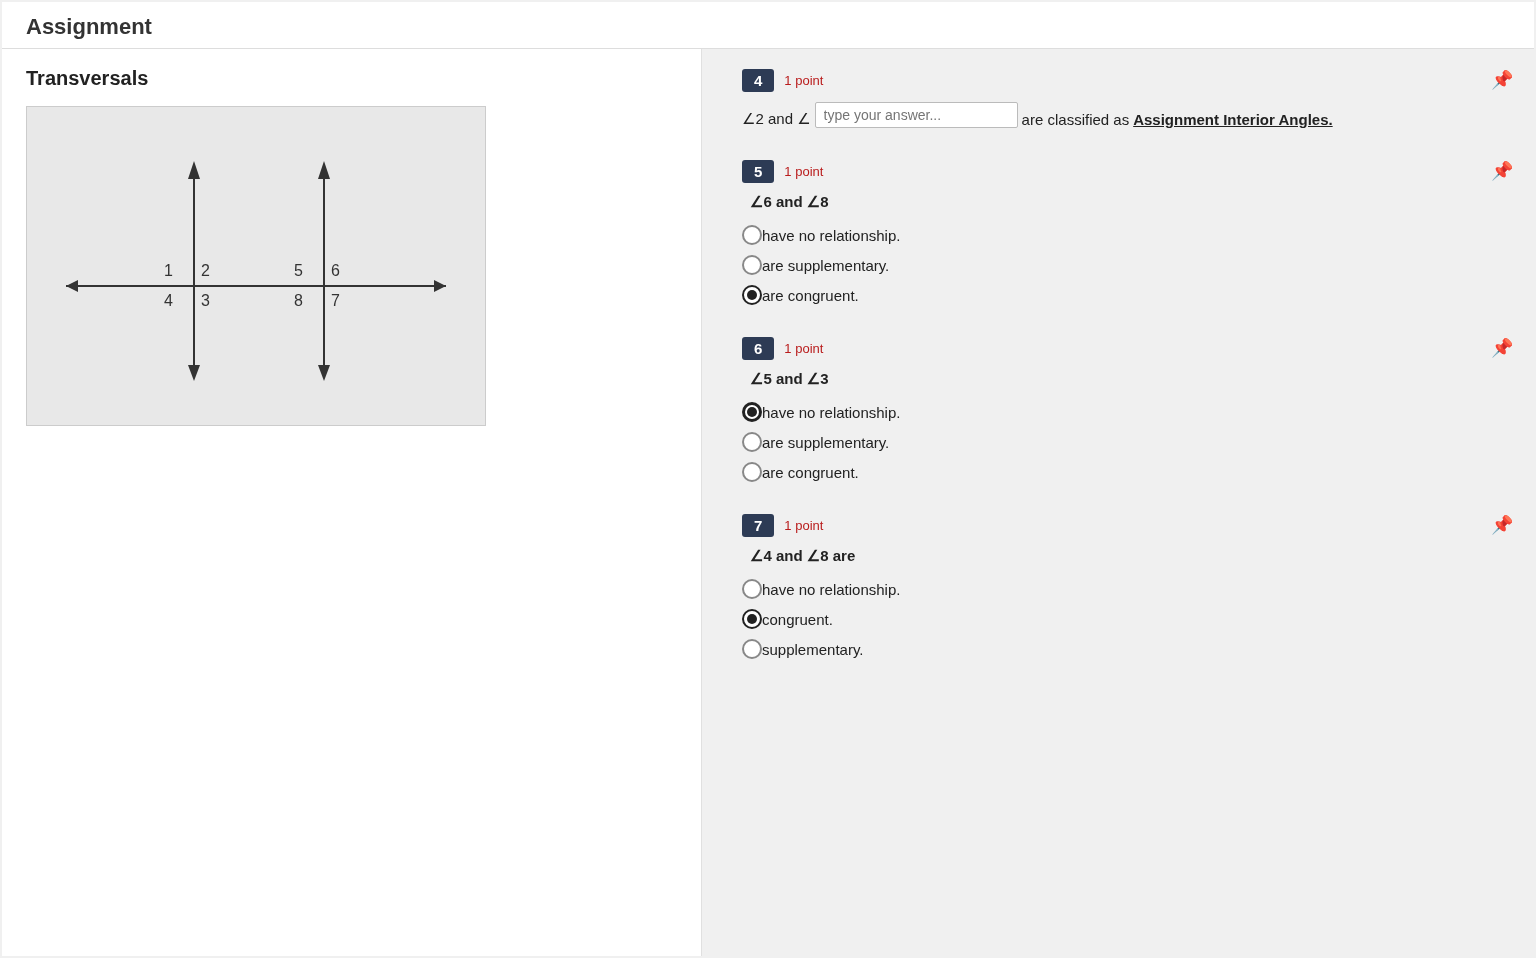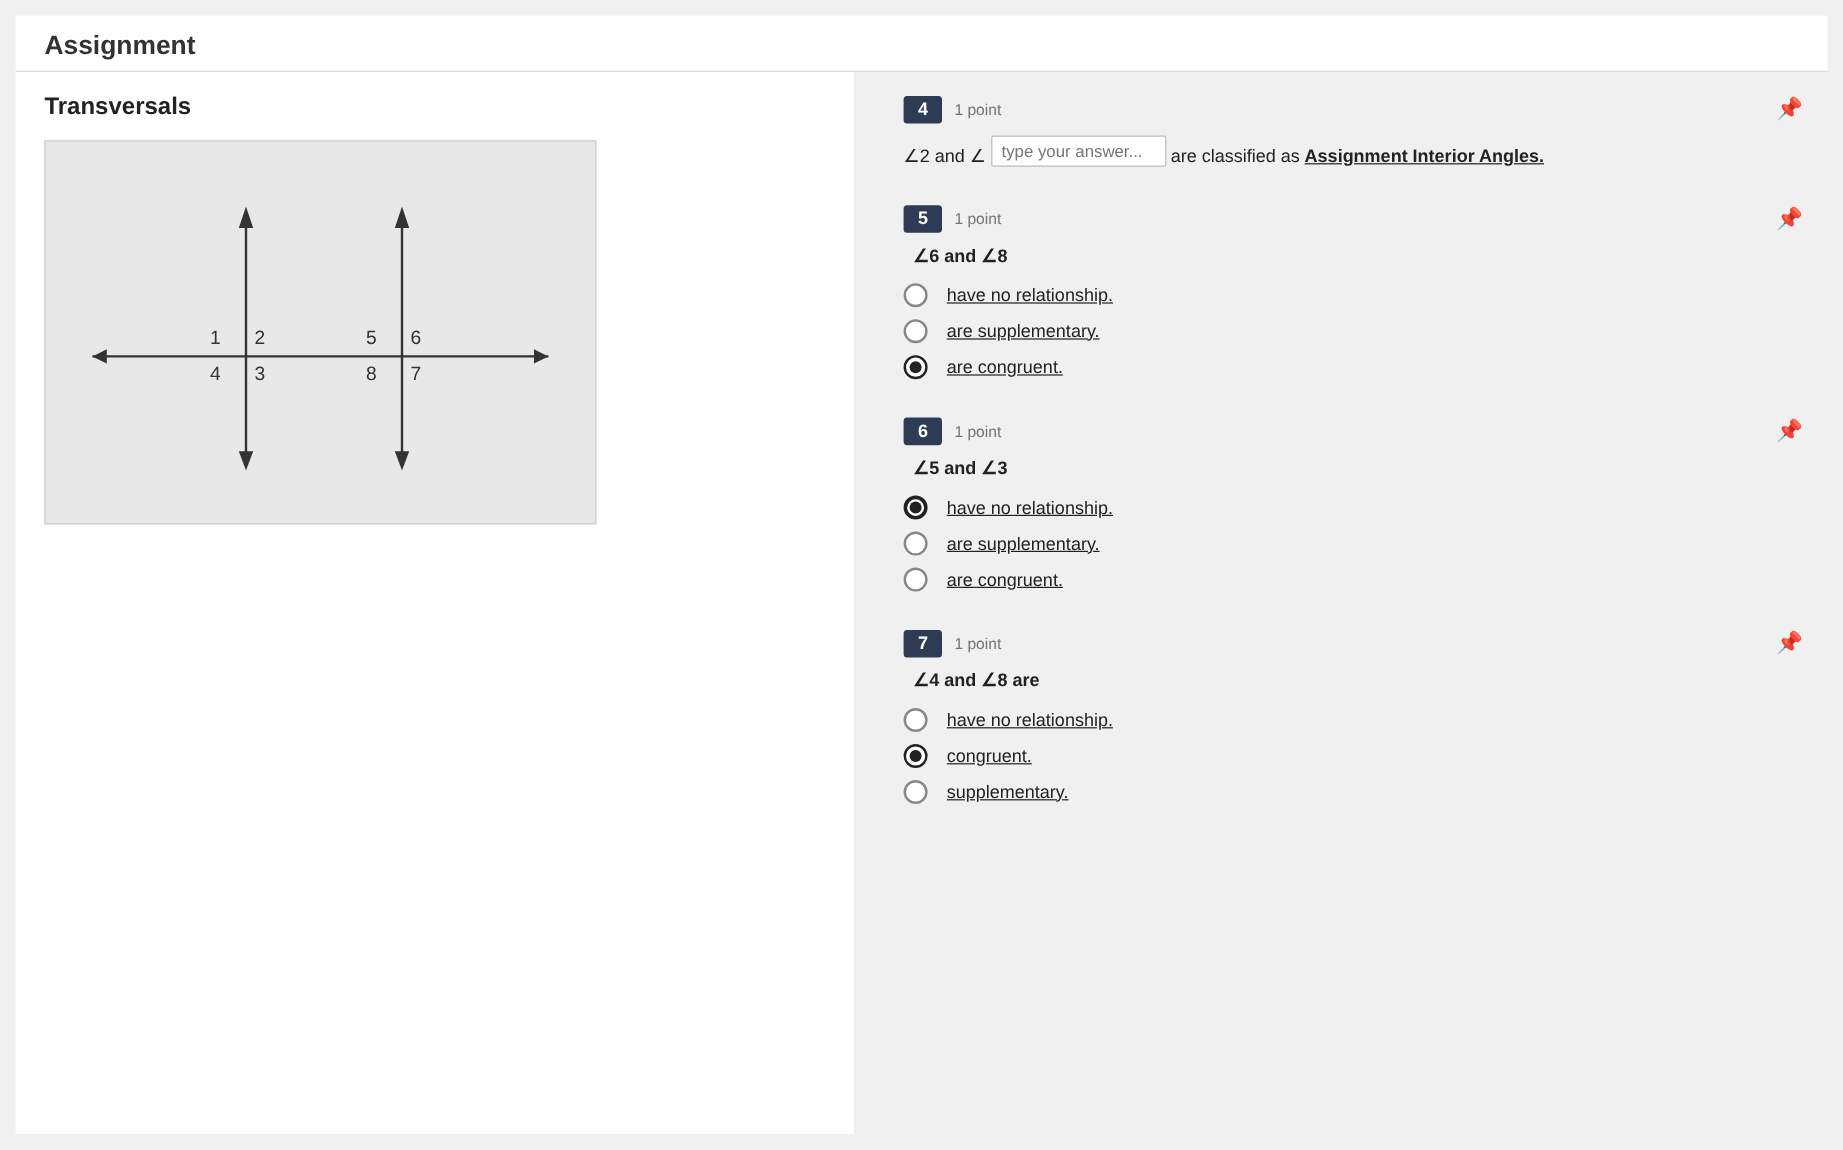--- a/index.html
+++ b/index.html
@@ -6,21 +6,21 @@
     body {
       font-family: Arial, sans-serif;
       background: #f0f0f0;
       color: #222;
       font-size: 15px;
     }
     .page-container {
       display: flex;
       flex-direction: column;
       min-height: 958px;
-      padding: 13px;
+      padding: 2px;
     }
     .header {
       background: #fff;
       padding: 12px 24px 8px 24px;
       border-bottom: 1px solid #ddd;
     }
     .header-title {
       font-size: 22px;
       font-weight: bold;
       color: #333;
@@ -82,55 +82,54 @@
       background: #2d3b55;
       color: #fff;
       font-weight: bold;
       font-size: 15px;
       padding: 3px 12px;
       border-radius: 3px;
       display: inline-block;
     }
     .question-points {
       font-size: 13px;
-      color: #737373;
+      color: #b91c1c;
     }
     .question-text {
       font-size: 15px;
       margin-bottom: 14px;
       margin-left: 8px;
       font-weight: bold;
     }
     .inline-input {
       border: 1px solid #bbb;
       border-radius: 2px;
       padding: 4px 8px;
       font-size: 14px;
-      width: 146px;
+      width: 203px;
       background: #fff;
       color: #888;
       display: inline-block;
       vertical-align: middle;
     }
     .consecutive-interior {
       font-weight: bold;
       text-decoration: underline;
     }
     .options-list {
       list-style: none;
       padding: 0;
       margin: 0;
     }
     .options-list li {
       display: flex;
       align-items: center;
-      gap: 16px;
+      gap: 0;
       margin-bottom: 10px;
       font-size: 15px;
-      text-decoration: underline;
     }
     .radio-btn {
       width: 20px;
       height: 20px;
       border-radius: 50%;
       border: 2px solid #888;
       background: #fff;
       display: inline-flex;
       align-items: center;
       justify-content: center;

